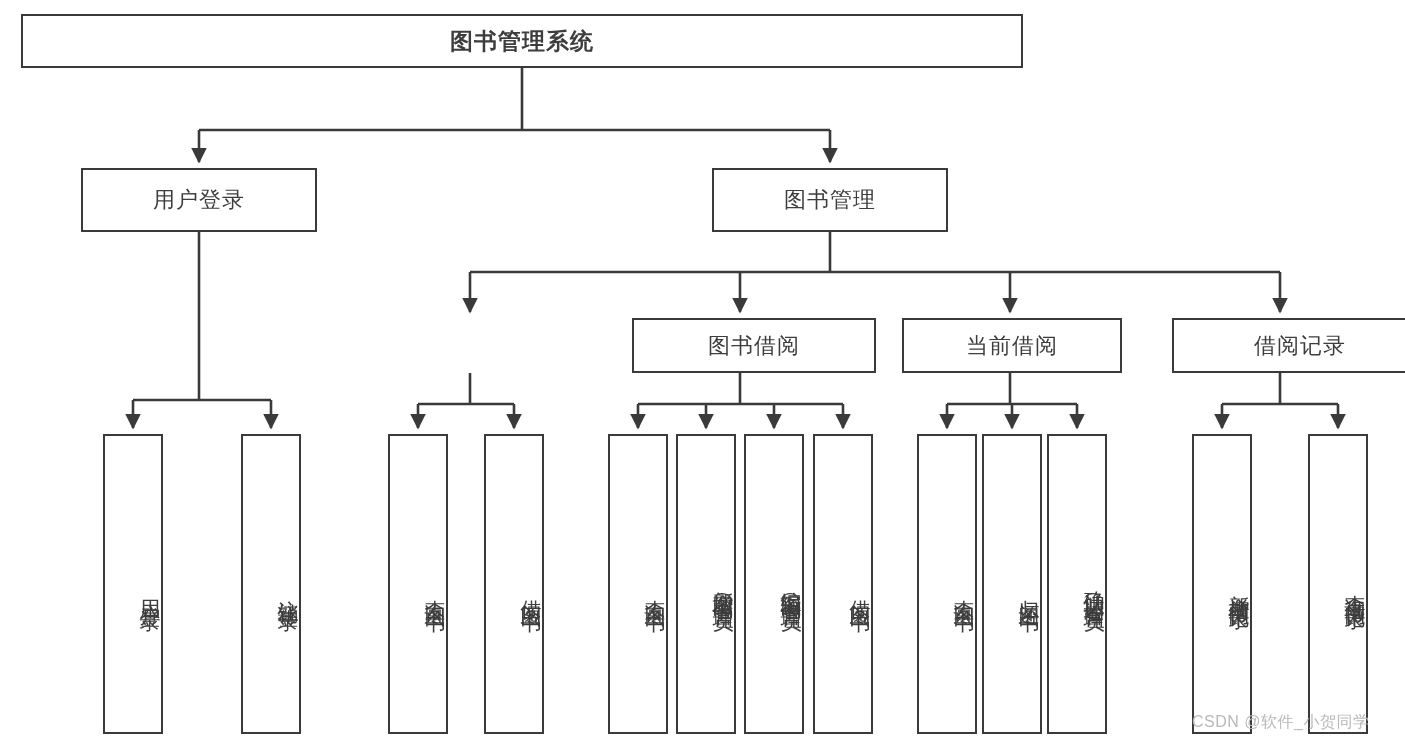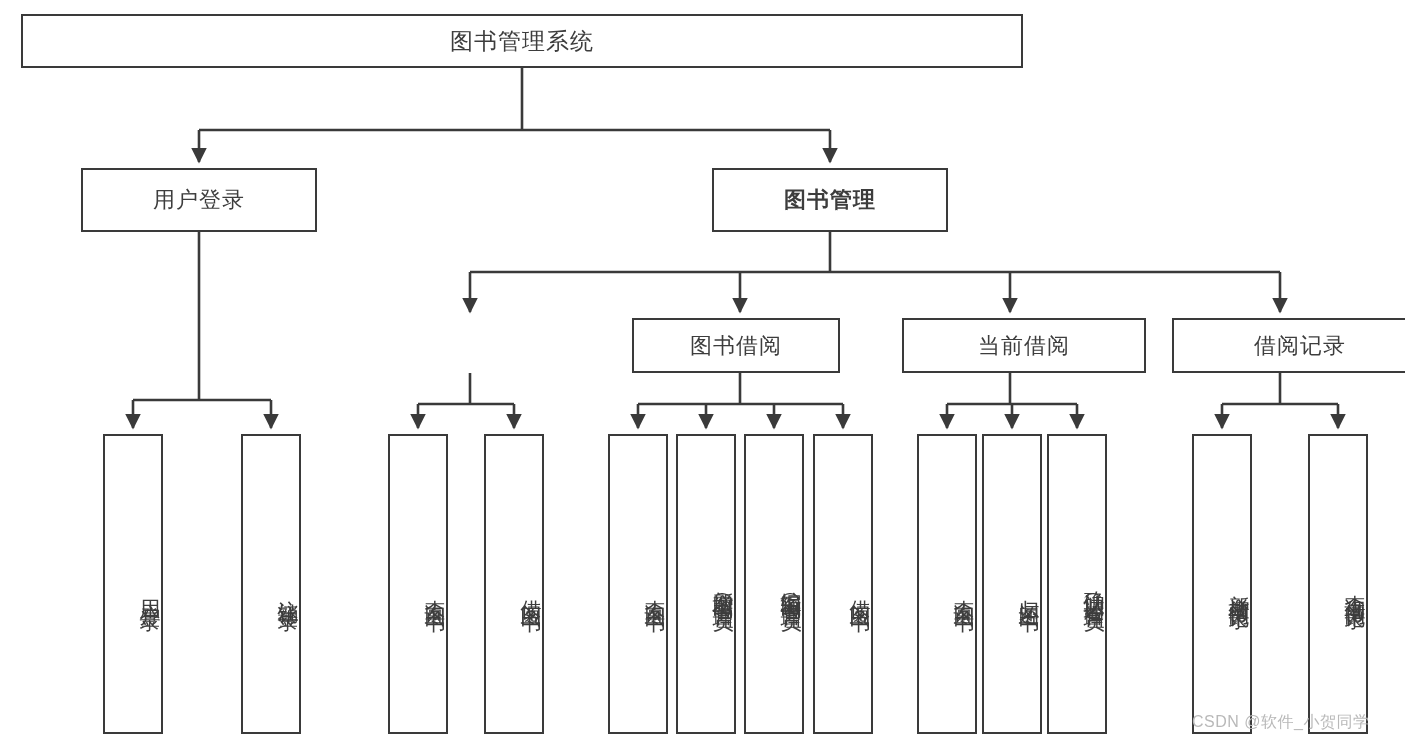--- a/index.html
+++ b/index.html
@@ -123,35 +123,35 @@
       <path d="M 1012 404 L 1012 428" marker-end="url(#arrow)"></path>
       <path d="M 1077 404 L 1077 428" marker-end="url(#arrow)"></path>
 
       <path d="M 1280 373 L 1280 404"></path>
       <path d="M 1222 404 L 1338 404"></path>
       <path d="M 1222 404 L 1222 428" marker-end="url(#arrow)"></path>
       <path d="M 1338 404 L 1338 428" marker-end="url(#arrow)"></path>
     </g>
   </svg>
 
-  <div class="node horiz root" style="left:21px; top:14px; width:1002px; height:54px;">
+  <div class="node horiz root" style="left:21px; top:14px; width:1002px; height:54px;font-weight:bold;">
     <span>图书管理系统</span>
   </div>
 
   <div class="node horiz" style="left:81px; top:168px; width:236px; height:64px;">
     <span>用户登录</span>
   </div>
-  <div class="node horiz" style="left:712px; top:168px; width:236px; height:64px;font-weight:bold;">
+  <div class="node horiz" style="left:712px; top:168px; width:236px; height:64px;">
     <span>图书管理</span>
   </div>
 
-  <div class="node horiz" style="left:632px; top:318px; width:208px; height:55px;">
+  <div class="node horiz" style="left:632px; top:318px; width:244px; height:55px;">
     <span>图书借阅</span>
   </div>
-  <div class="node horiz" style="left:902px; top:318px; width:244px; height:55px;">
+  <div class="node horiz" style="left:902px; top:318px; width:220px; height:55px;">
     <span>当前借阅</span>
   </div>
   <div class="node horiz" style="left:1172px; top:318px; width:256px; height:55px;">
     <span>借阅记录</span>
   </div>
 
   <div class="node vert" style="left:103px; top:434px; width:60px; height:300px;">
     <span class="vlabel">用户登录</span>
   </div>
   <div class="node vert" style="left:241px; top:434px; width:60px; height:300px;">

